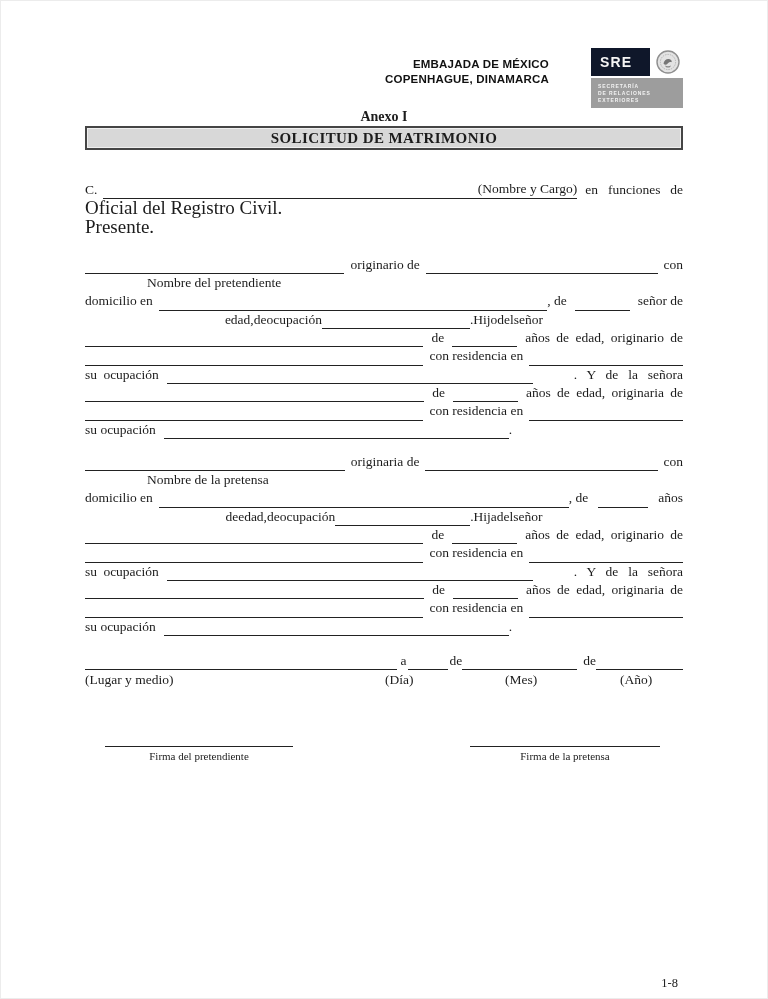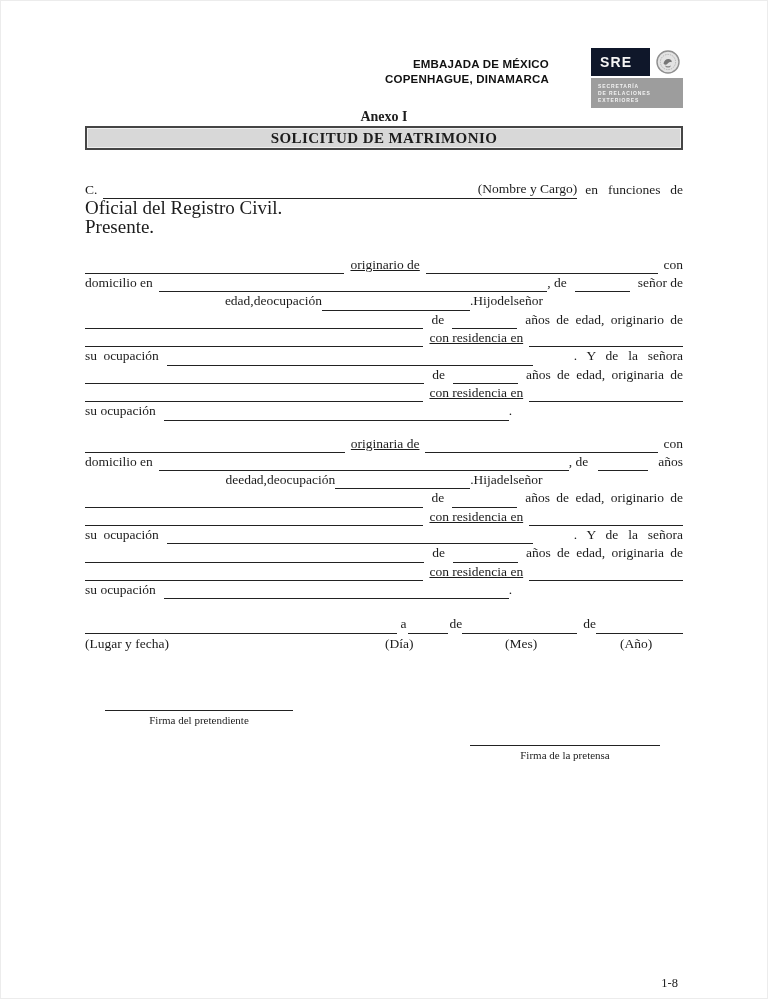--- a/index.html
+++ b/index.html
@@ -29,34 +29,34 @@
   .t{white-space:pre;font-size:13.5px;line-height:18.3px;}
   .blank{border-bottom:1.4px solid #222;height:14px;flex:1 1 auto;}
   .bfix{flex:0 0 auto;}
   .plain{font-size:19px;line-height:18.3px;}
   .caption{font-size:13.5px;line-height:18.3px;margin-left:62px;height:18.3px;}
   .just{justify-content:center;}
   .blankwrap{display:flex;align-items:flex-end;flex:0 0 auto;}
   .ws1{word-spacing:3px;}
   .ws2{word-spacing:6.5px;margin-left:41px;}
   .mr6{margin-right:6px;} .ml6{margin-left:6px;} .mr8{margin-right:8px;} .ml8{margin-left:8px;}
-  .mx6{margin-left:6px;margin-right:6px;text-decoration:underline;} .mx8{margin-left:8px;margin-right:8px;} .mx10{margin-left:10px;margin-right:10px;}
+  .mx6{margin-left:6px;margin-right:6px;} .mx8{margin-left:8px;margin-right:8px;} .mx10{margin-left:10px;margin-right:10px;}
   .mx3{margin-left:4px;margin-right:1px;} .ml2{margin-left:2px;}
   .intro{margin-top:31px;}
   .block1{margin-top:20px;}
   .block2{margin-top:14px;}
   .closing{margin-top:10px;font-size:13.5px;line-height:18.3px;text-align:justify;}
   .dateline{margin-top:16px;}
   .datelabels{position:relative;height:18px;}
   .datelabels span{position:absolute;top:2px;font-size:13.5px;}
   .dl-place{left:0;} .dl-day{left:300px;} .dl-month{left:420px;} .dl-year{left:535px;}
   .sigrow{display:flex;margin-top:58px;}
   .sig{width:188px;}
   .sig-left{margin-left:20px;}
-  .sig-right{margin-left:auto;margin-right:23px;width:190px;margin-top:35px;}
+  .sig-right{margin-left:auto;margin-right:23px;width:190px;}
   .sig-line{border-bottom:1.4px solid #222;height:0;}
   .sig-label{text-align:center;font-size:11px;padding-top:3px;}
   .pagenum{position:absolute;top:976px;right:90px;font-size:12.5px;font-weight:400;}
 </style>
 </head>
 <body>
 
 <div class="page">
   <div class="content">
 
@@ -101,20 +101,21 @@
       <div class="plain">Presente.</div>
     </div>
 
     <div class="block1">
       <div class="fline">
         <div class="blank" style="flex-grow:1.12;"></div>
         <span class="t mx6">originario de</span>
         <div class="blank"></div>
         <span class="t ml6">con</span>
       </div>
+      <div class="caption">Nombre del pretendiente</div>
       <div class="fline">
         <span class="t mr6">domicilio en</span>
         <div class="blank"></div>
         <span class="t">, de</span>
         <div class="blank bfix mx8" style="width:55px;"></div>
         <span class="t">señor de</span>
       </div>
       <div class="fline just">
         <span class="t">edad,</span>
         <span class="t">de</span>
@@ -161,20 +162,21 @@
       </div>
     </div>
 
     <div class="block2">
       <div class="fline">
         <div class="blank" style="flex-grow:1.12;"></div>
         <span class="t mx6">originaria de</span>
         <div class="blank"></div>
         <span class="t ml6">con</span>
       </div>
+      <div class="caption">Nombre de la pretensa</div>
       <div class="fline">
         <span class="t mr6">domicilio en</span>
         <div class="blank"></div>
         <span class="t">, de</span>
         <div class="blank bfix mx10" style="width:50px;"></div>
         <span class="t">años</span>
       </div>
       <div class="fline just">
         <span class="t">de</span>
         <span class="t">edad,</span>
@@ -226,21 +228,21 @@
     <div class="fline dateline">
       <div class="blank"></div>
       <span class="t mx3">a</span>
       <div class="blank bfix" style="width:40px;"></div>
       <span class="t ml2">de</span>
       <div class="blank bfix" style="width:115px;"></div>
       <span class="t ml6">de</span>
       <div class="blank bfix" style="width:87px;"></div>
     </div>
     <div class="datelabels">
-      <span class="dl-place">(Lugar y fecha)</span>
+      <span class="dl-place">(Lugar y medio)</span>
       <span class="dl-day">(Día)</span>
       <span class="dl-month">(Mes)</span>
       <span class="dl-year">(Año)</span>
     </div>
 
     <div class="sigrow">
       <div class="sig sig-left">
         <div class="sig-line"></div>
         <div class="sig-label">Firma del pretendiente</div>
       </div>

